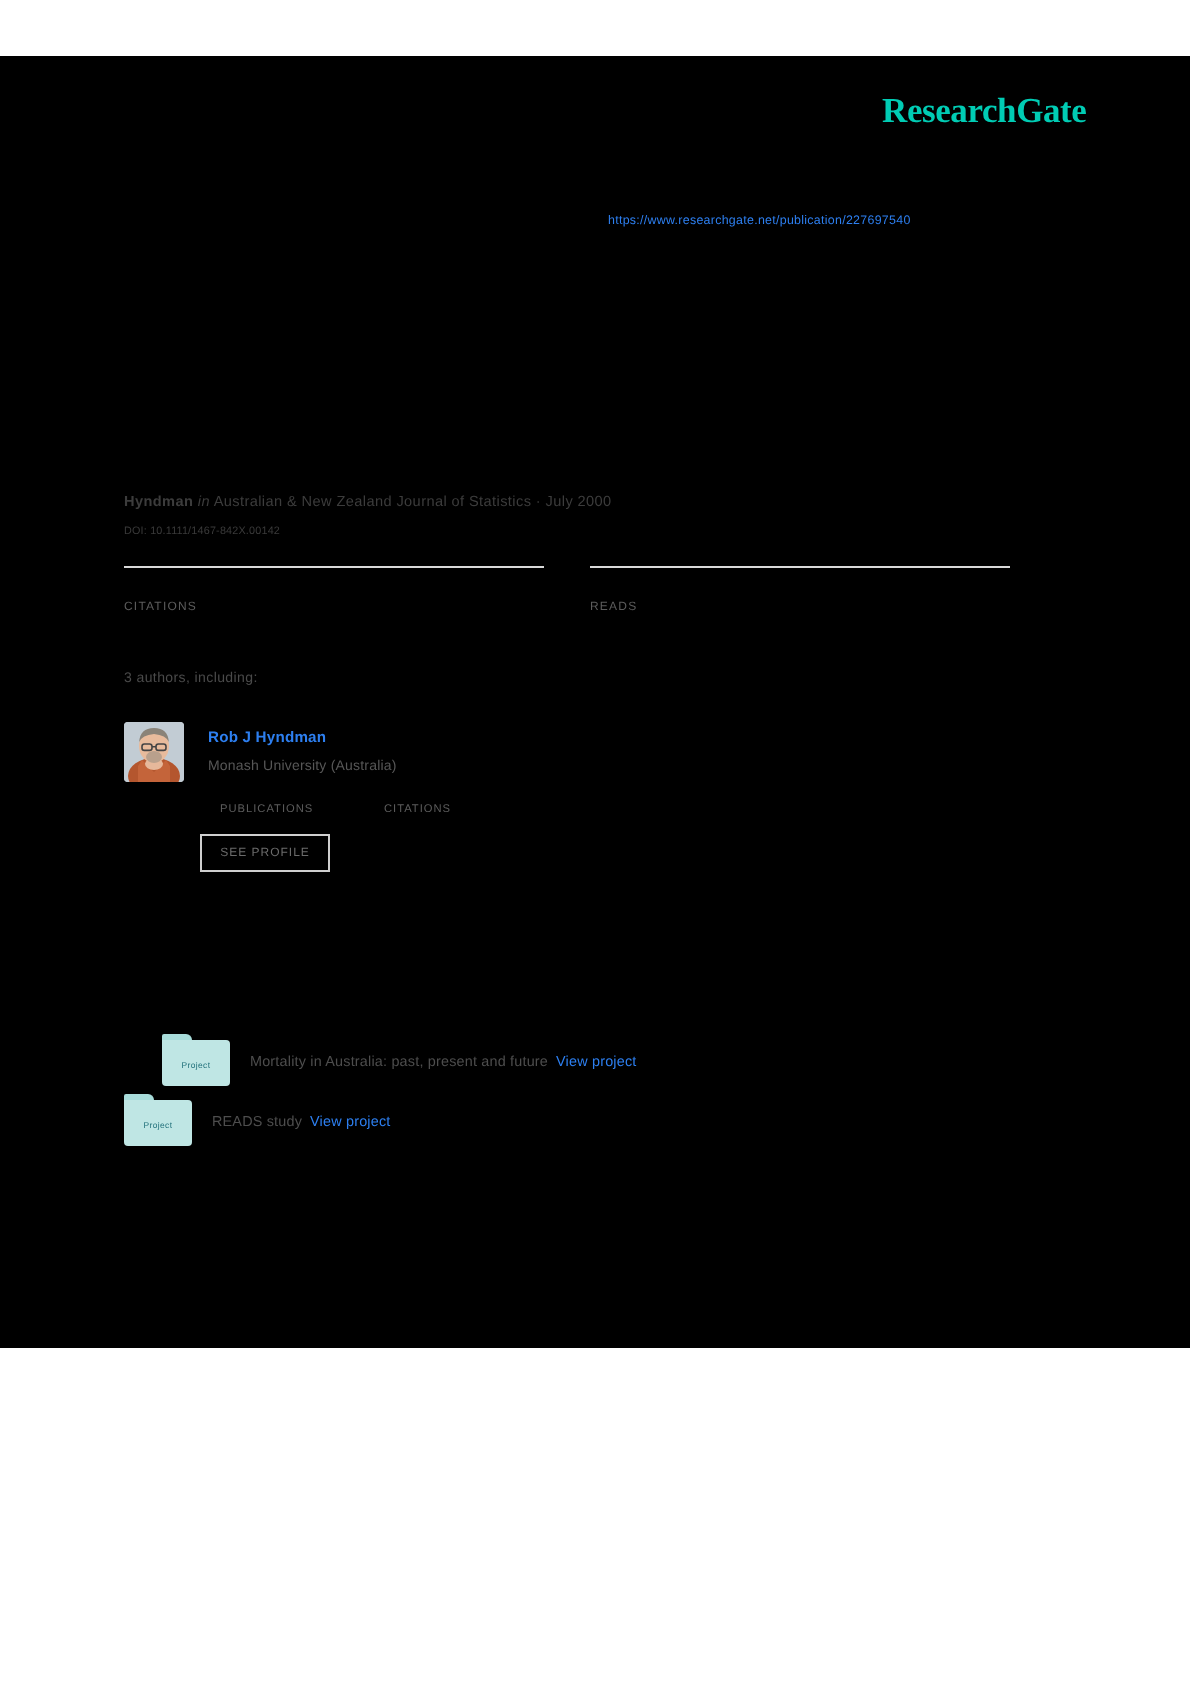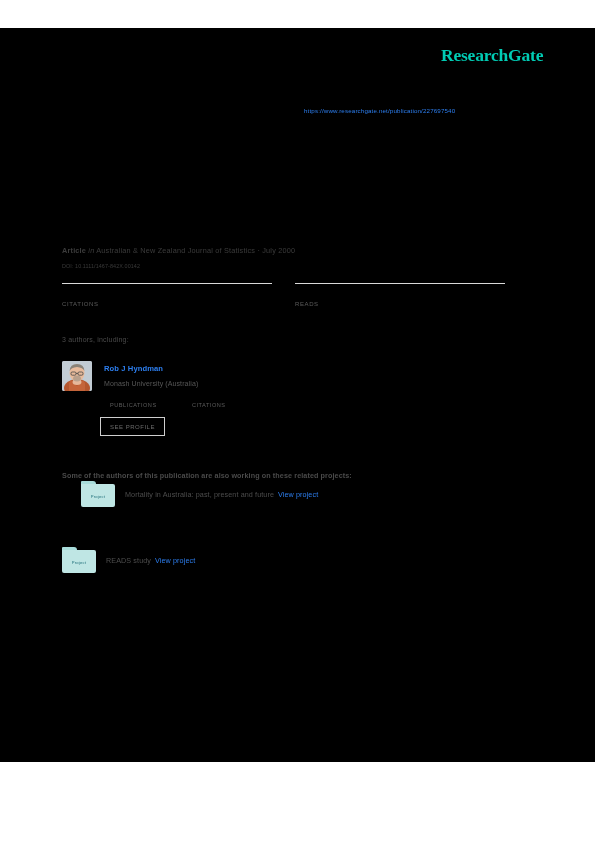--- a/index.html
+++ b/index.html
@@ -6,21 +6,21 @@
     margin: 0;
     padding: 0;
     background: #ffffff;
   }
   body {
     font-family: "Liberation Sans", sans-serif;
   }
   #page {
     position: relative;
     width: 595px;
-    height: 762px;
+    height: 674px;
     background: #000000;
     overflow: hidden;
   }
   
   .top-strip {
     position: absolute;
     left: 0; top: 0;
     width: 595px; height: 28px;
     background: #ffffff;
   }
@@ -152,21 +152,21 @@
     font-weight: bold;
     color: #4a4a4a;
     letter-spacing: 0.1px;
   }
   .project-row {
     position: absolute;
     left: 62px;
     display: flex;
     align-items: center;
   }
-  #project-row-0 { top: 481px; padding-left: 19px; }
+  #project-row-0 { top: 517px; padding-left: 19px; }
   #project-row-1 { top: 547px; }
   .folder-icon {
     position: relative;
     width: 34px; height: 26px;
     flex: 0 0 auto;
   }
   .folder-icon .tab {
     position: absolute;
     left: 0; top: 0;
     width: 15px; height: 4px;
@@ -235,21 +235,21 @@
 <body>
 
 <div id="page">
 
   <div class="top-strip"></div>
 
   <div class="rg-logo">ResearchGate</div>
   <div class="pub-url">https://www.researchgate.net/publication/227697540</div>
 
   <div class="article-line">
-    <span class="kw">Article</span>
+    <span class="kw">Hyndman</span>
     <span class="italic">in</span>
     <span>Australian &amp; New Zealand Journal of Statistics</span>
     <span>·</span>
     <span>July 2000</span>
   </div>
   <div class="doi-line">DOI: 10.1111/1467-842X.00142</div>
 
   <div class="stat-block" id="stat-citations">
     <div class="rule"></div>
     <div class="stat-value"></div>
@@ -284,21 +284,20 @@
     <span class="num"></span>
     <span>PUBLICATIONS</span>
   </div>
   <div class="author-stat" id="author-citations">
     <span class="num"></span>
     <span>CITATIONS</span>
   </div>
 
   <button class="see-profile">SEE PROFILE</button>
 
-  <div class="projects-heading">Some of the authors of this publication are also working on these related projects:</div>
 
   <div class="project-row" id="project-row-0">
     <span class="folder-icon">
       <span class="tab"></span>
       <span class="body"></span>
       <span class="cap">Project</span>
     </span>
     <span class="project-title">Mortality in Australia: past, present and future</span>
     <span class="view-project">View project</span>
   </div>

